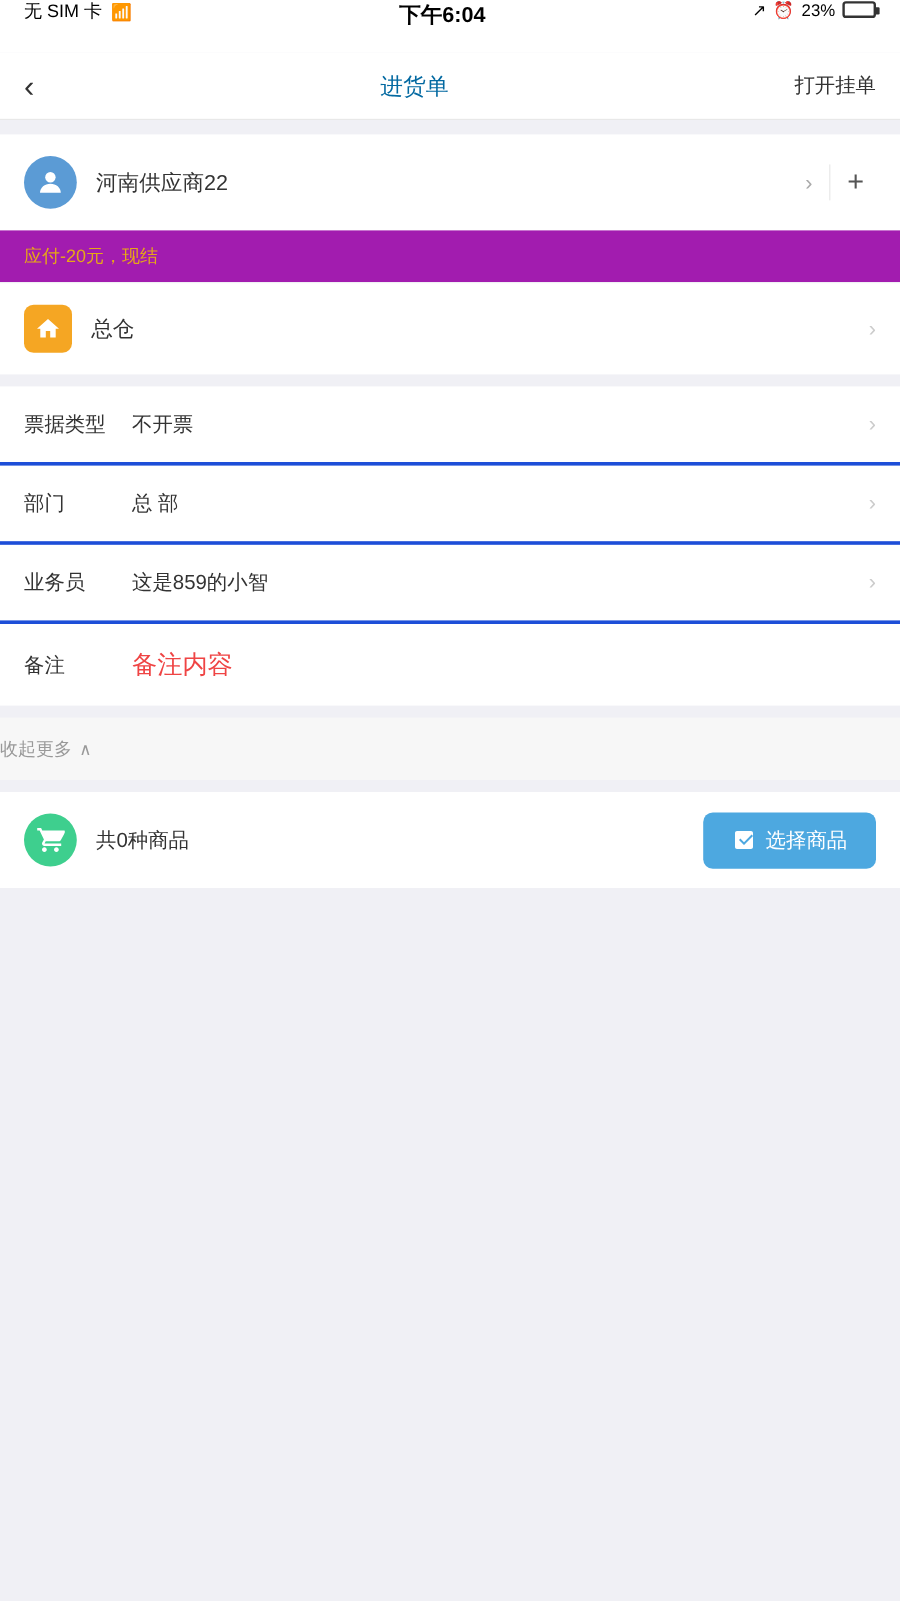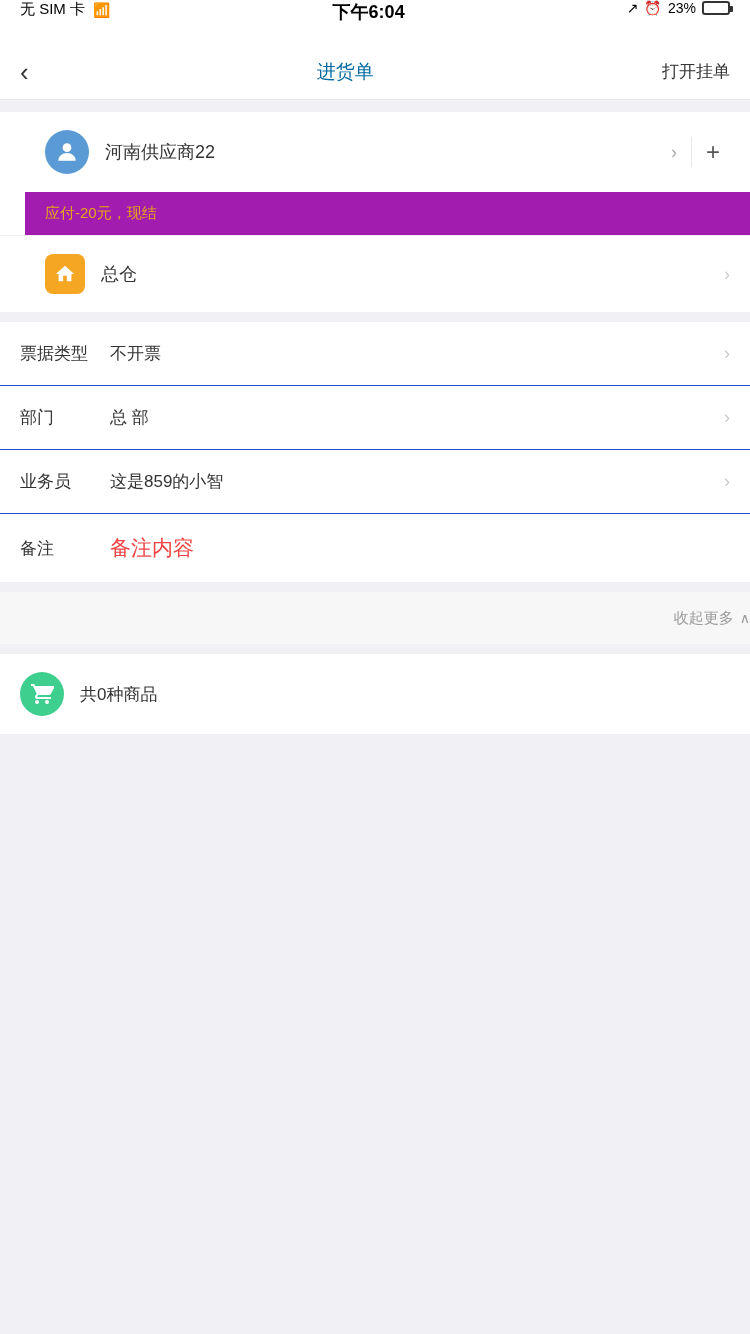--- a/index.html
+++ b/index.html
@@ -69,21 +69,20 @@
     
     .section-gap {
       height: 12px;
       background: #f0f0f5;
     }
 
     
     .card {
       background: #fff;
       margin-bottom: 1px;
-      padding-left: 25px;
     }
 
     
     .supplier-row {
       display: flex;
       align-items: center;
       padding: 18px 20px;
       border-bottom: none;
     }
     .supplier-avatar {
@@ -154,21 +153,21 @@
 
     
     .form-section {
       background: #fff;
       margin-top: 10px;
     }
     .form-row {
       display: flex;
       align-items: center;
       padding: 20px 20px;
-      border-bottom: 1px solid #1d4ed8;
+      border-bottom: 3px solid #1d4ed8;
       min-height: 64px;
     }
     .form-row:last-child { border-bottom: none; justify-content: flex-end; }
     .form-label {
       font-size: 17px;
       color: #333;
       width: 90px;
       flex-shrink: 0;
     }
     .form-value {
@@ -186,21 +185,21 @@
       font-size: 18px;
       margin-left: 8px;
     }
 
     
     .collapse-bar {
       background: #f7f7f7;
       height: 52px;
       display: flex;
       align-items: center;
-      justify-content: flex-end;
+      justify-content: flex-start;
       cursor: pointer;
       margin-top: 10px;
     }
     .collapse-text {
       font-size: 15px;
       color: #999;
       margin-right: 6px;
     }
     .collapse-arrow {
       font-size: 14px;
@@ -335,13 +334,19 @@
   <span class="collapse-arrow">∧</span>
 </div>
 
 <div class="product-bar">
   <div class="product-icon-wrap">
     <svg viewBox="0 0 24 24">
       <path d="M7 18c-1.1 0-1.99.9-1.99 2S5.9 22 7 22s2-.9 2-2-.9-2-2-2zM1 2v2h2l3.6 7.59L5.25 14c-.16.28-.25.61-.25.96C5 16.1 5.9 17 7 17h14v-2H7.42c-.14 0-.25-.11-.25-.25l.03-.12.9-1.63H19c.75 0 1.41-.41 1.75-1.03l3.58-6.49A1 1 0 0023.44 4H5.21l-.94-2H1zm16 16c-1.1 0-1.99.9-1.99 2S15.9 22 17 22s2-.9 2-2-.9-2-2-2z"></path>
     </svg>
   </div>
   <span class="product-count">共0种商品</span>
+  <button class="select-btn">
+    <svg viewBox="0 0 24 24">
+      <path d="M19 3H5c-1.1 0-2 .9-2 2v14c0 1.1.9 2 2 2h14c1.1 0 2-.9 2-2V5c0-1.1-.9-2-2-2zm-7 14l-5-5 1.41-1.41L12 14.17l7.59-7.59L21 8l-9 9z"></path>
+    </svg>
+    <span>选择商品</span>
+  </button>
 </div>
 
 </body></html>

